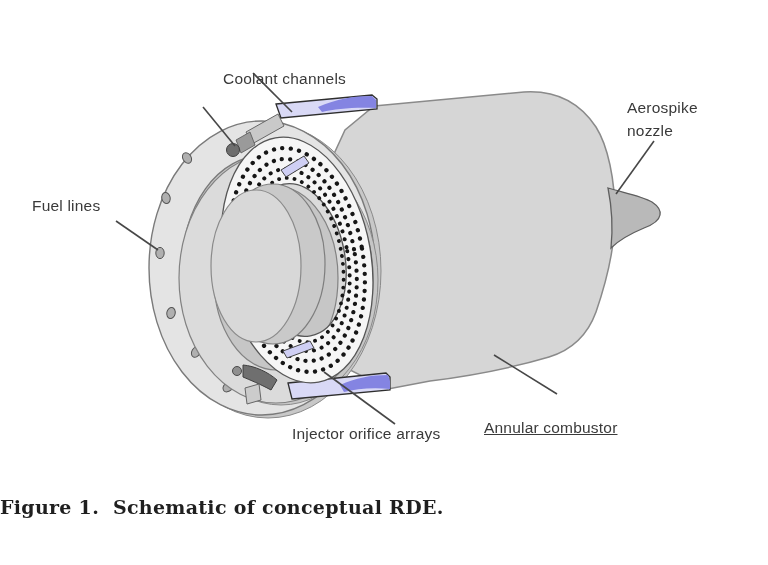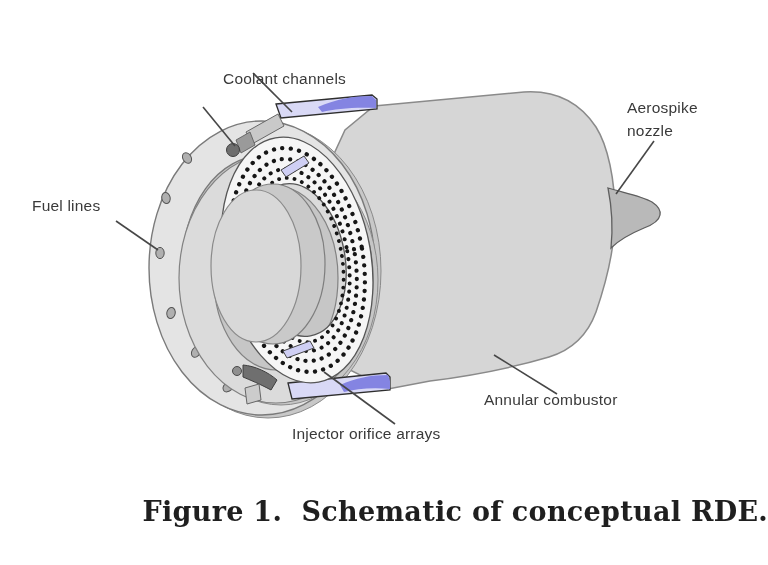--- a/index.html
+++ b/index.html
@@ -7,22 +7,22 @@
     position:relative; width:768px; height:565px; background:#ffffff;
     overflow:hidden; font-family:"Liberation Sans", sans-serif;
   }
   .stage svg { position:absolute; left:0; top:0; }
   .lbl {
     position:absolute; font-size:15.5px; line-height:23px; color:#3a3a3a;
     letter-spacing:.2px; white-space:pre-line;
     font-family:"Liberation Sans", sans-serif;
   }
   .caption {
-    position:absolute; left:0; top:496px; width:768px; text-align:right;
-    font-family:"DejaVu Serif", serif; font-weight:bold; font-size:27px;
+    position:absolute; left:0; top:496px; width:768px; text-align:left;
+    font-family:"DejaVu Serif", serif; font-weight:bold; font-size:19px;
     color:#1f1f1f; letter-spacing:.3px; white-space:pre;
   }
 </style>
 </head>
 <body>
 
 <div class="stage">
 
   <svg width="768" height="565" viewBox="0 0 768 565">
 
@@ -110,19 +110,19 @@
   </svg>
 
   <div class="lbl" style="left:223px; top:47px;margin-top:20px;">Coolant channels</div>
 
 
   <div class="lbl" style="left:32px; top:194px;text-align:center;">Fuel lines</div>
 
   <div class="lbl" style="left:627px; top:96px;">Aerospike
 nozzle</div>
 
-  <div class="lbl" style="left:484px; top:388px;">Annular combustor</div>
+  <div class="lbl" style="left:484px; top:416px;text-decoration:underline;">Annular combustor</div>
 
   <div class="lbl" style="left:292px; top:422px;">Injector orifice arrays</div>
 
   <div class="caption">Figure 1.  Schematic of conceptual RDE.</div>
 
 </div>
 
 </body></html>

